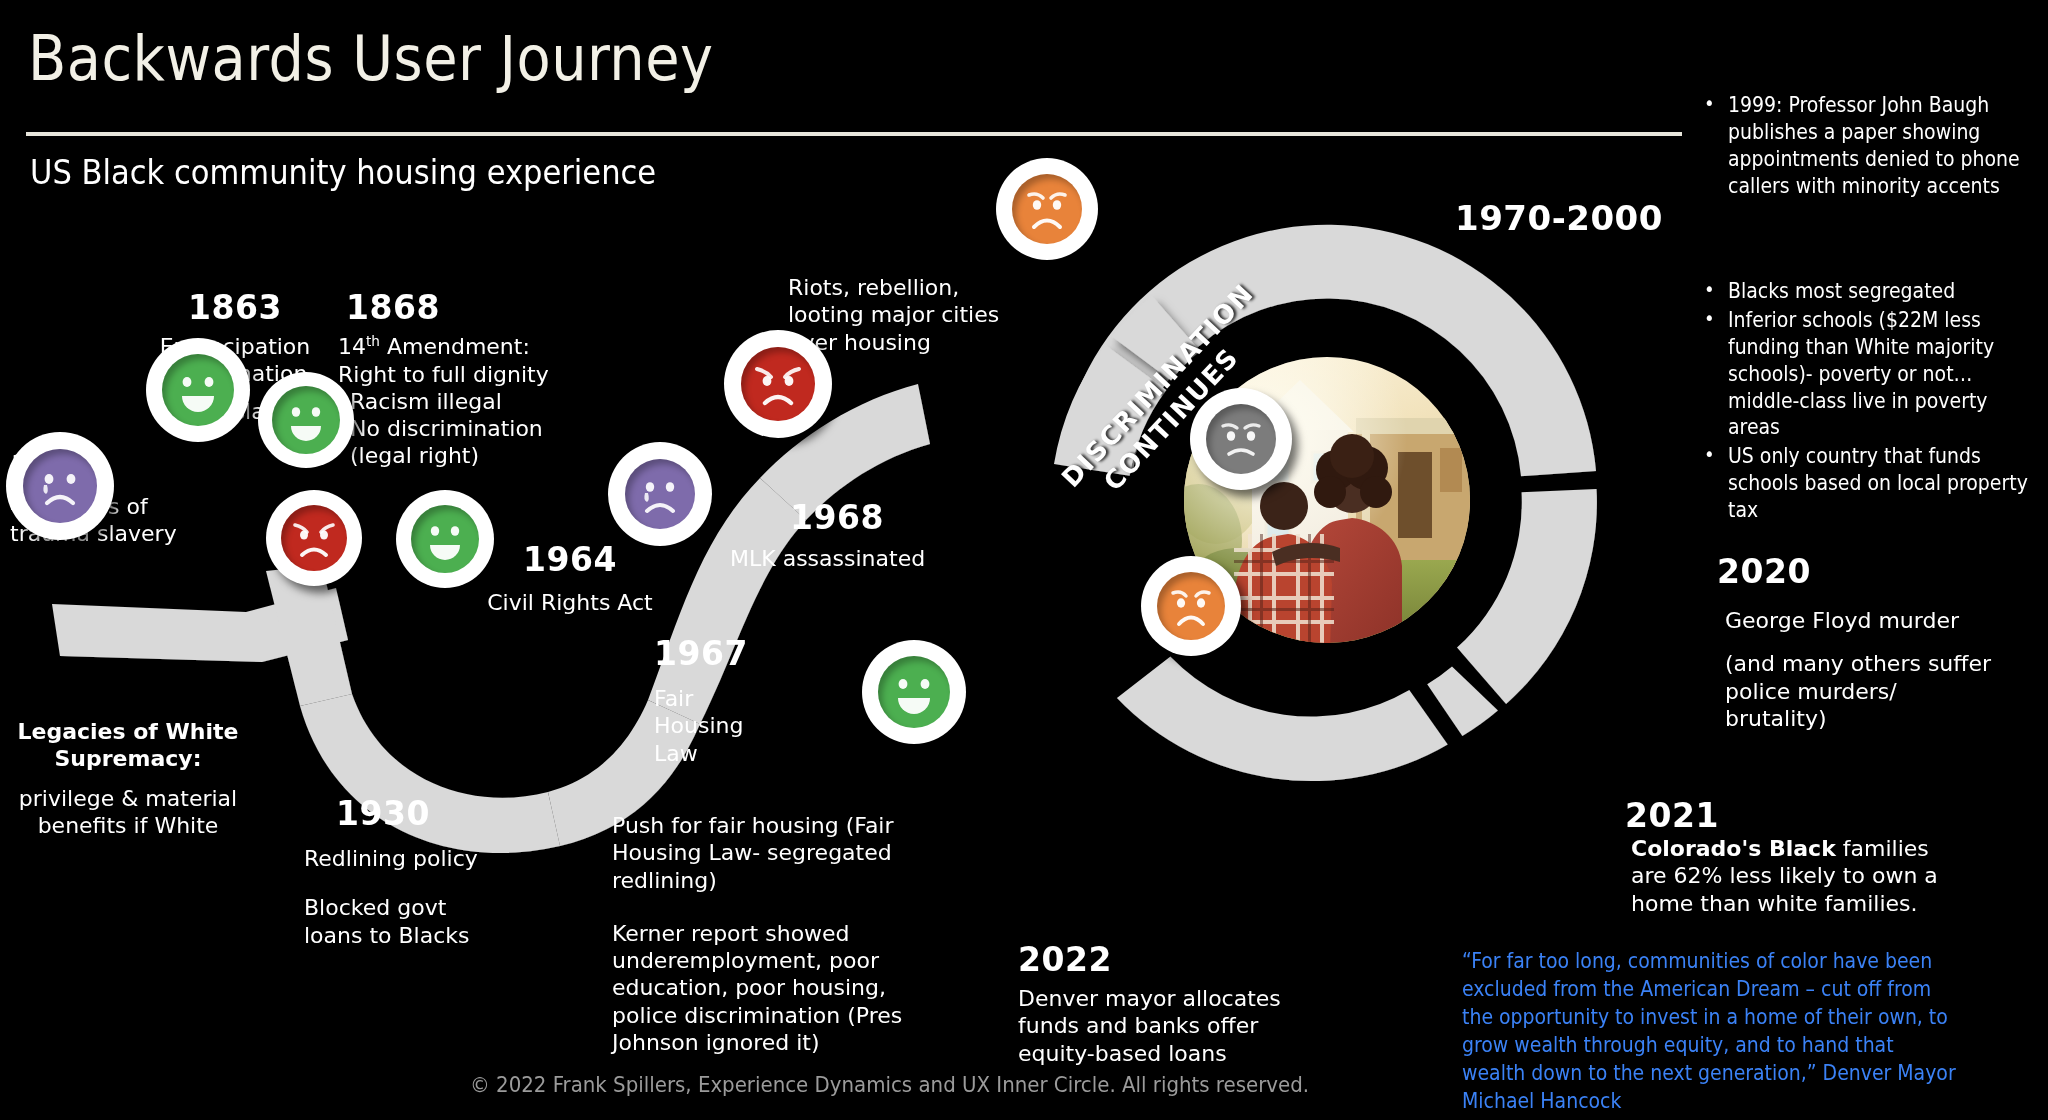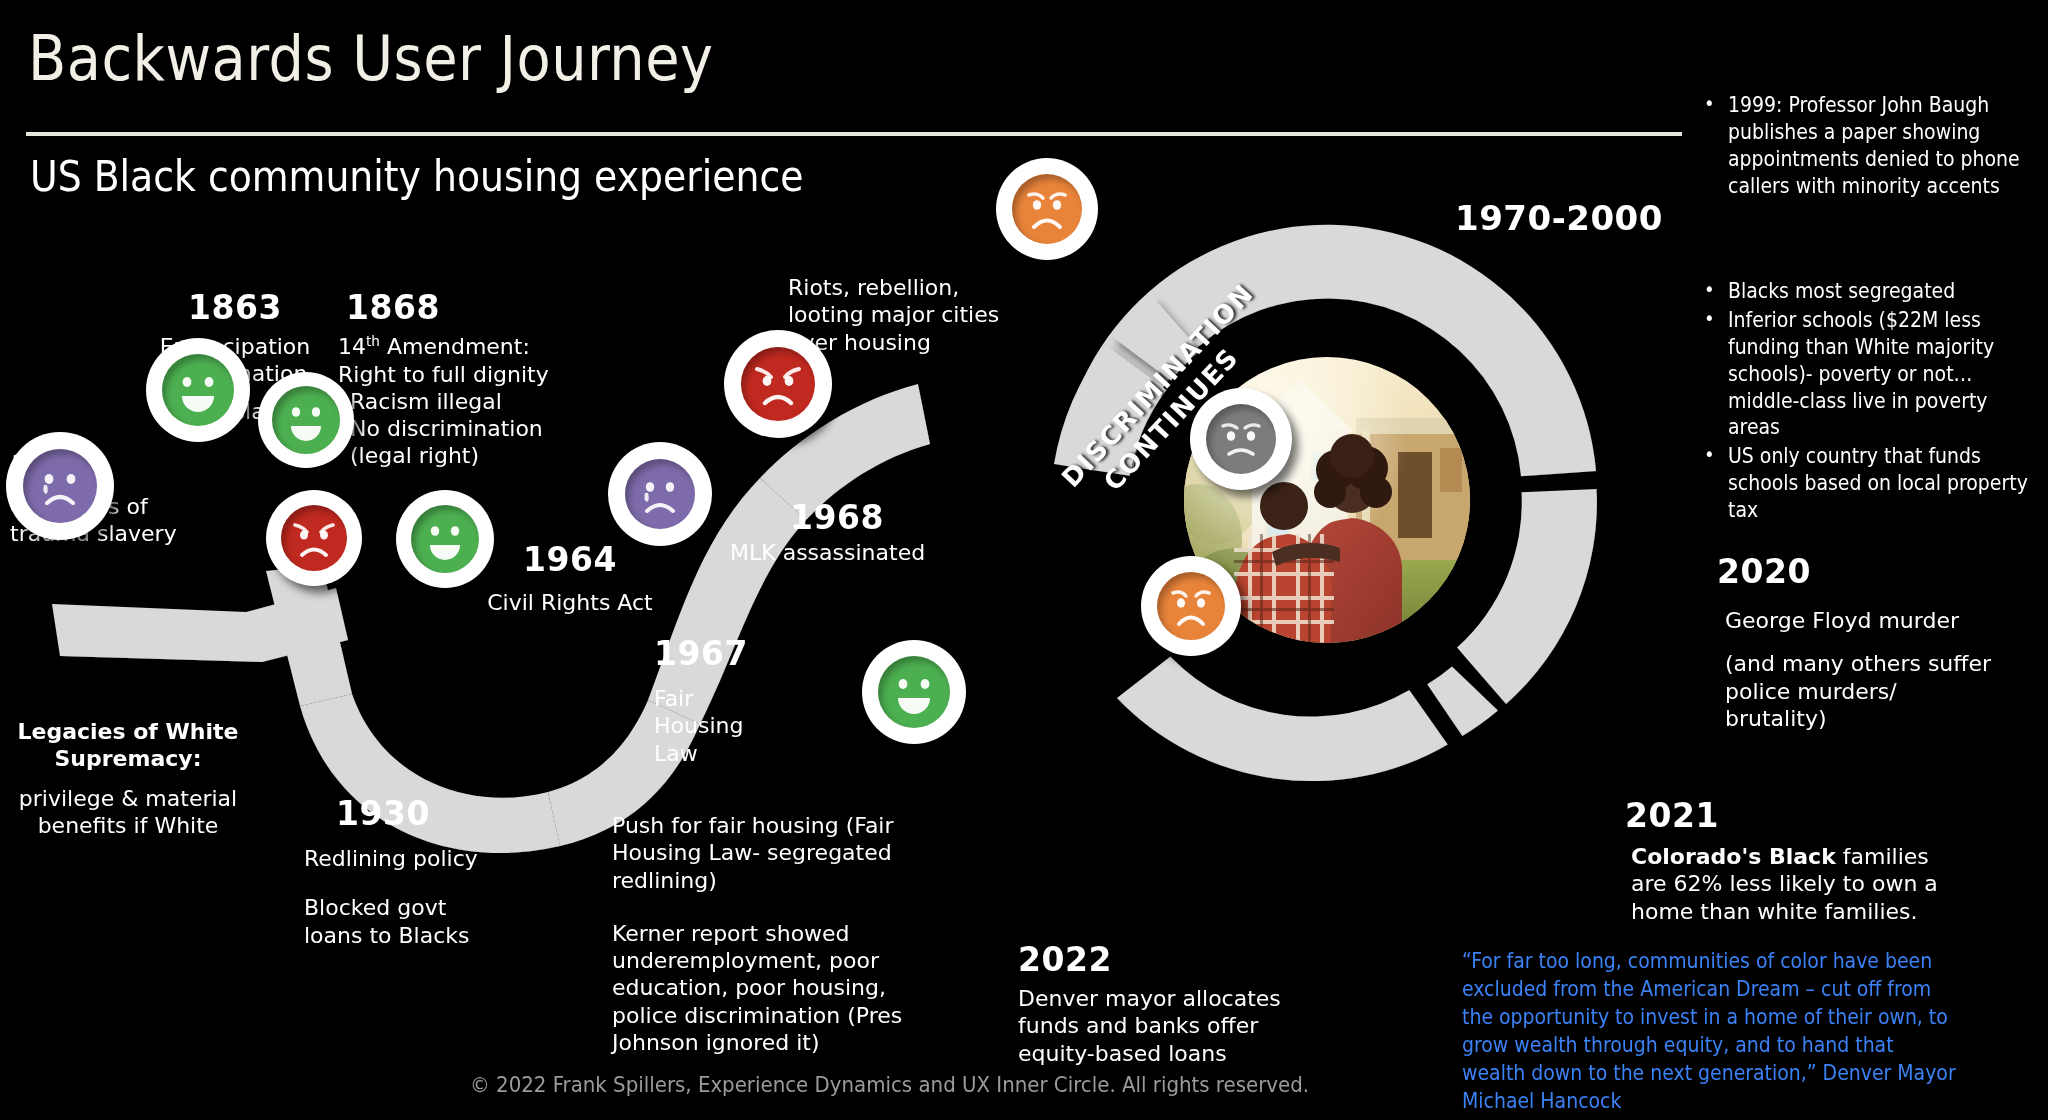--- a/index.html
+++ b/index.html
@@ -6,21 +6,21 @@
   body{width:2048px;height:1120px;overflow:hidden;font-family:"DejaVu Sans",sans-serif;}
   #stage{position:relative;width:2048px;height:1120px;background:#000;color:#fff;}
 
   .abs{position:absolute;}
   #svg-layer{position:absolute;left:0;top:0;width:2048px;height:1120px;}
 
   
   #title{left:28px;top:26px;font-size:62px;line-height:1.05;color:#f2f0e6;
          font-family:"DejaVu Sans Condensed","Liberation Sans",sans-serif;letter-spacing:.5px;font-weight:400;}
   #title-rule{left:26px;top:132px;width:1656px;height:4px;background:#e8e6dc;}
-  #subtitle{left:30px;top:152px;font-size:42px;color:#ffffff;
+  #subtitle{left:30px;top:152px;font-size:34px;color:#ffffff;
             font-family:"DejaVu Sans Condensed","Liberation Sans",sans-serif;}
 
   
   .year{font-weight:bold;font-size:33px;letter-spacing:.5px;color:#fff;
         font-family:"DejaVu Sans","Liberation Sans",sans-serif;}
   .desc{font-size:22px;line-height:1.24;color:#fff;
         font-family:"DejaVu Sans","Liberation Sans",sans-serif;}
   .center{text-align:center;}
   .b{font-weight:bold;}
   sup{font-size:.62em;vertical-align:super;}
@@ -269,38 +269,38 @@
   </div>
 
   <div class="abs" style="left:788px;top:274px;width:250px">
     <div class="desc" style="white-space:pre-line">Riots, rebellion,
 looting major cities
 over housing</div>
   </div>
 
   <div class="abs" style="left:730px;top:498px;width:250px">
     <div class="year" style="padding-left:60px">1968</div>
-    <div class="desc" style="margin-top:2px">MLK assassinated</div>
+    <div class="desc" style="margin-top:8px">MLK assassinated</div>
   </div>
 
   <div class="abs" style="left:1455px;top:198px;width:260px">
     <div class="year" style="font-size:34px">1970-2000</div>
   </div>
 
   <div class="abs" style="left:1717px;top:552px;width:330px">
     <div class="year">2020</div>
     <div class="desc" style="margin-top:16px;padding-left:8px">George Floyd murder</div>
     <div class="desc" style="margin-top:16px;padding-left:8px;white-space:pre-line">(and many others suffer
 police murders/
 brutality)</div>
   </div>
 
   <div class="abs" style="left:1625px;top:796px;width:330px">
     <div class="year">2021</div>
-    <div class="desc" style="margin-top:8px;padding-left:6px">
+    <div class="desc" style="padding-left:6px">
       <span class="b">Colorado's Black</span><span style="white-space:pre-line"> families
 are 62% less likely to own a
 home than white families.</span>
     </div>
   </div>
 
   <div class="abs" style="left:1018px;top:940px;width:320px">
     <div class="year">2022</div>
     <div class="desc" style="margin-top:6px;white-space:pre-line">Denver mayor allocates
 funds and banks offer

